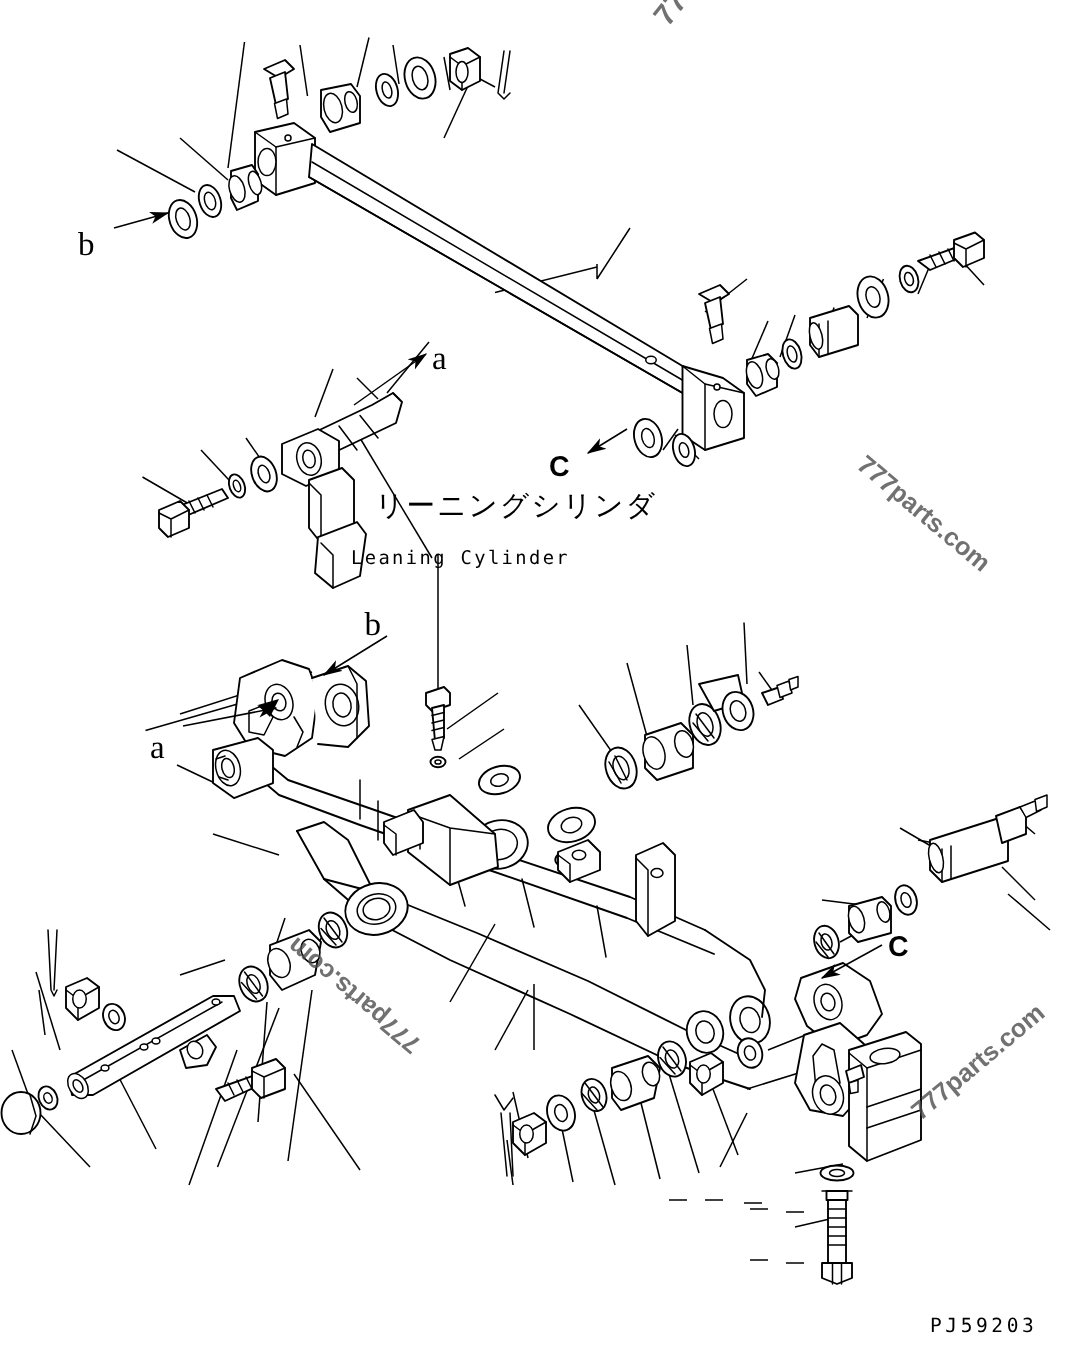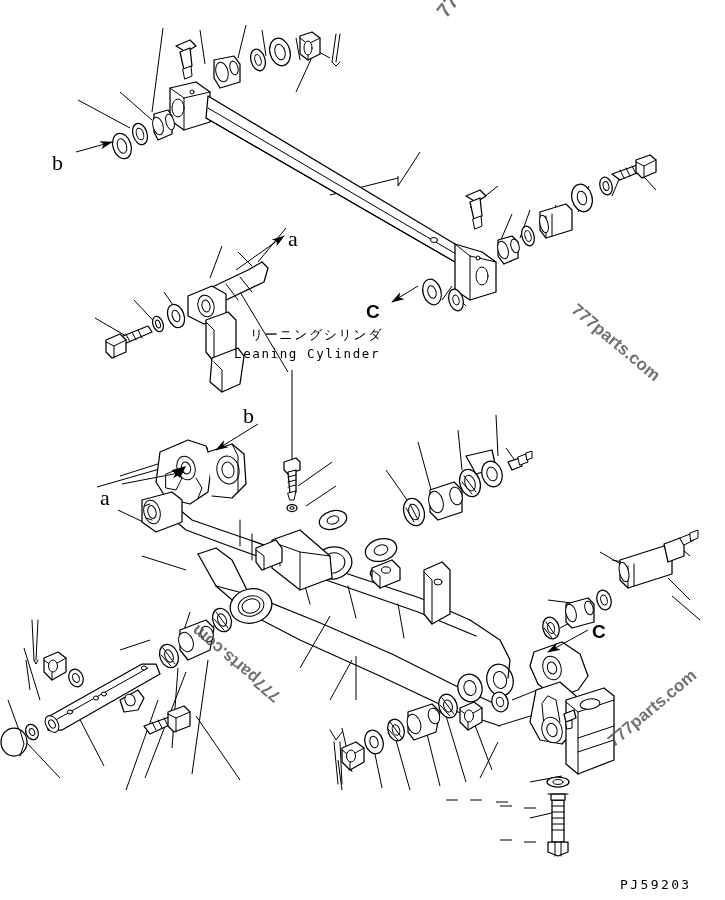--- a/index.html
+++ b/index.html
@@ -7,21 +7,21 @@
   body{width:725px;height:900px;overflow:hidden;
        font-family:"Liberation Sans", sans-serif;color:#000;}
   #sheet{position:relative;width:725px;height:900px;background:#fff;}
   #art{position:absolute;left:0;top:0;width:725px;height:900px;}
 
   .txt{position:absolute;white-space:pre;line-height:1;}
 
   .callout{font-family:"Liberation Serif", serif;font-size:22px;font-weight:400;}
   .callout-cap{font-family:"Liberation Sans", sans-serif;font-size:19px;font-weight:700;}
 
-  .jp{font-family:Liberation Sans, sans-serif;font-size:13px;letter-spacing:1.5px;}
+  .jp{font-family:Liberation Sans, sans-serif;font-size:19px;letter-spacing:1.5px;}
   .en{font-family:"DejaVu Sans Mono", monospace;font-size:12.5px;letter-spacing:1.6px;}
 
   .pn{font-family:"DejaVu Sans Mono", monospace;font-size:13px;letter-spacing:2.4px;}
 
   .wm{position:absolute;white-space:nowrap;
       font-family:"Liberation Sans", sans-serif;font-weight:700;
       color:#4a4a4a;opacity:.78;}
 </style>
 </head>
 <body>
@@ -505,21 +505,21 @@
   </svg>
 
   <div class="txt callout" style="left:52px;top:152px;">b</div>
   <div class="txt callout" style="left:288px;top:228px;">a</div>
   <div class="txt callout-cap" style="left:366px;top:302px;">C</div>
   <div class="txt callout" style="left:243px;top:405px;">b</div>
   <div class="txt callout" style="left:100px;top:487px;">a</div>
   <div class="txt callout-cap" style="left:592px;top:622px;">C</div>
 
   <div class="txt jp" style="left:250px;top:328px;">リーニングシリンダ</div>
-  <div class="txt en" style="left:234px;top:348px;">Leaning Cylinder</div>
+  <div class="txt en" style="left:234px;top:366px;">Leaning Cylinder</div>
 
   <div class="txt pn" style="left:620px;top:878px;">PJ59203</div>
 
   <div class="wm" style="left:432px;top:8px;font-size:20px;transform:rotate(-52deg);transform-origin:0 0;">777parts.com</div>
   <div class="wm" style="left:580px;top:300px;font-size:17px;transform:rotate(40deg);transform-origin:0 0;">777parts.com</div>
   <div class="wm" style="left:272px;top:706px;font-size:17px;transform:rotate(-140deg);transform-origin:0 0;">777parts.com</div>
   <div class="wm" style="left:604px;top:736px;font-size:17px;transform:rotate(-40deg);transform-origin:0 0;">777parts.com</div>
 
 </div>
 

